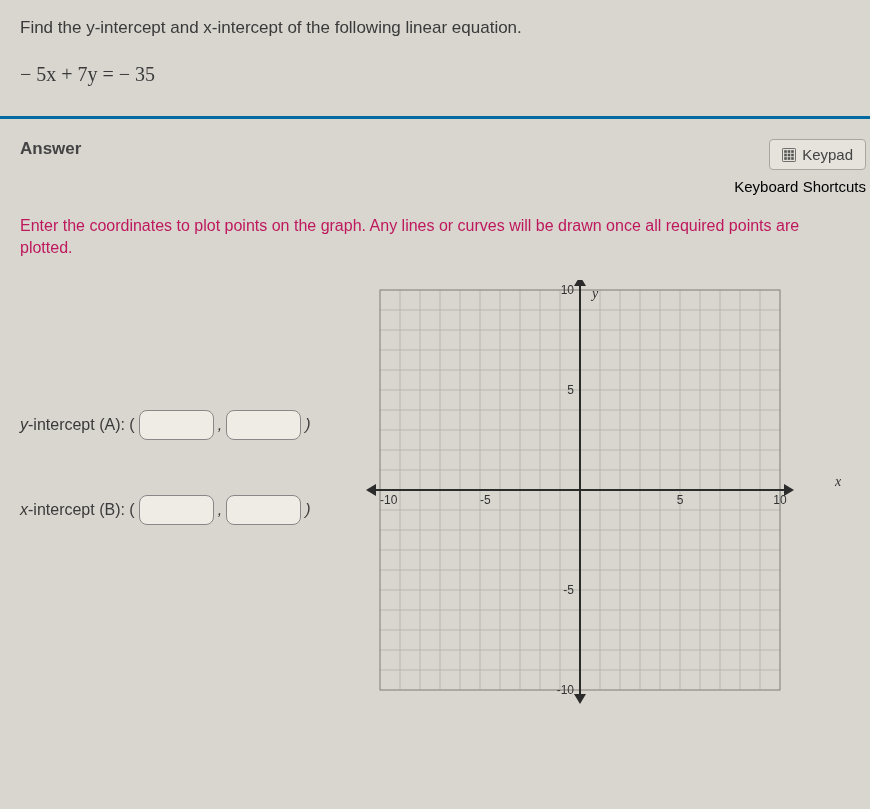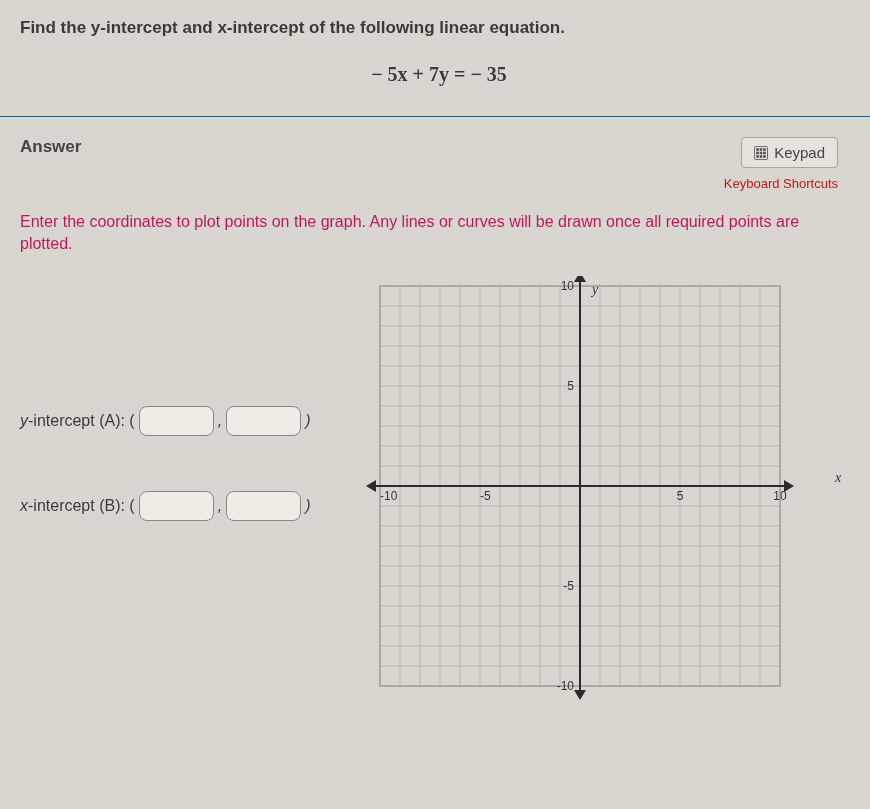--- a/index.html
+++ b/index.html
@@ -7,35 +7,34 @@
     font-family: -apple-system, "Segoe UI", Arial, sans-serif;
     background: #d9d6d0;
     width: 870px;
     height: 809px;
     color: #3a3a3a;
     position: relative;
     overflow: hidden;
   }
   .question {
     padding: 18px 12px 30px 20px;
-    border-bottom: 1px solid #0369a1;
+    border-bottom: 3px solid #0369a1;
     font-size: 17px;
-    font-weight: bold;
   }
   .equation {
-    text-align: center;
+    text-align: left;
     font-family: "Cambria Math", "Times New Roman", serif;
     font-size: 20px;
     margin-top: 25px;
   }
   .answer-head {
     display: flex;
     justify-content: space-between;
     align-items: flex-start;
-    padding: 20px 32px 0 20px;
+    padding: 20px 4px 0 20px;
   }
   .answer-label {
     font-size: 17px;
     font-weight: 600;
     color: #444;
   }
   .tools { text-align: right; }
   .keypad-btn {
     display: inline-flex;
     align-items: center;
@@ -44,22 +43,22 @@
     background: #e6e3dd;
     padding: 6px 12px;
     border-radius: 4px;
     font-size: 15px;
     color: #444;
     cursor: pointer;
   }
   .shortcut-link {
     display: block;
     margin-top: 8px;
-    color: #b91c1c;
-    font-size: 13px;
+    color: #000000;
+    font-size: 15px;
     cursor: pointer;
     margin-left: 36px;
   }
   .instructions {
     padding: 20px 20px 10px 20px;
     font-size: 16px;
     line-height: 1.4;
     color: #be185d;
   }
   .work-area {

